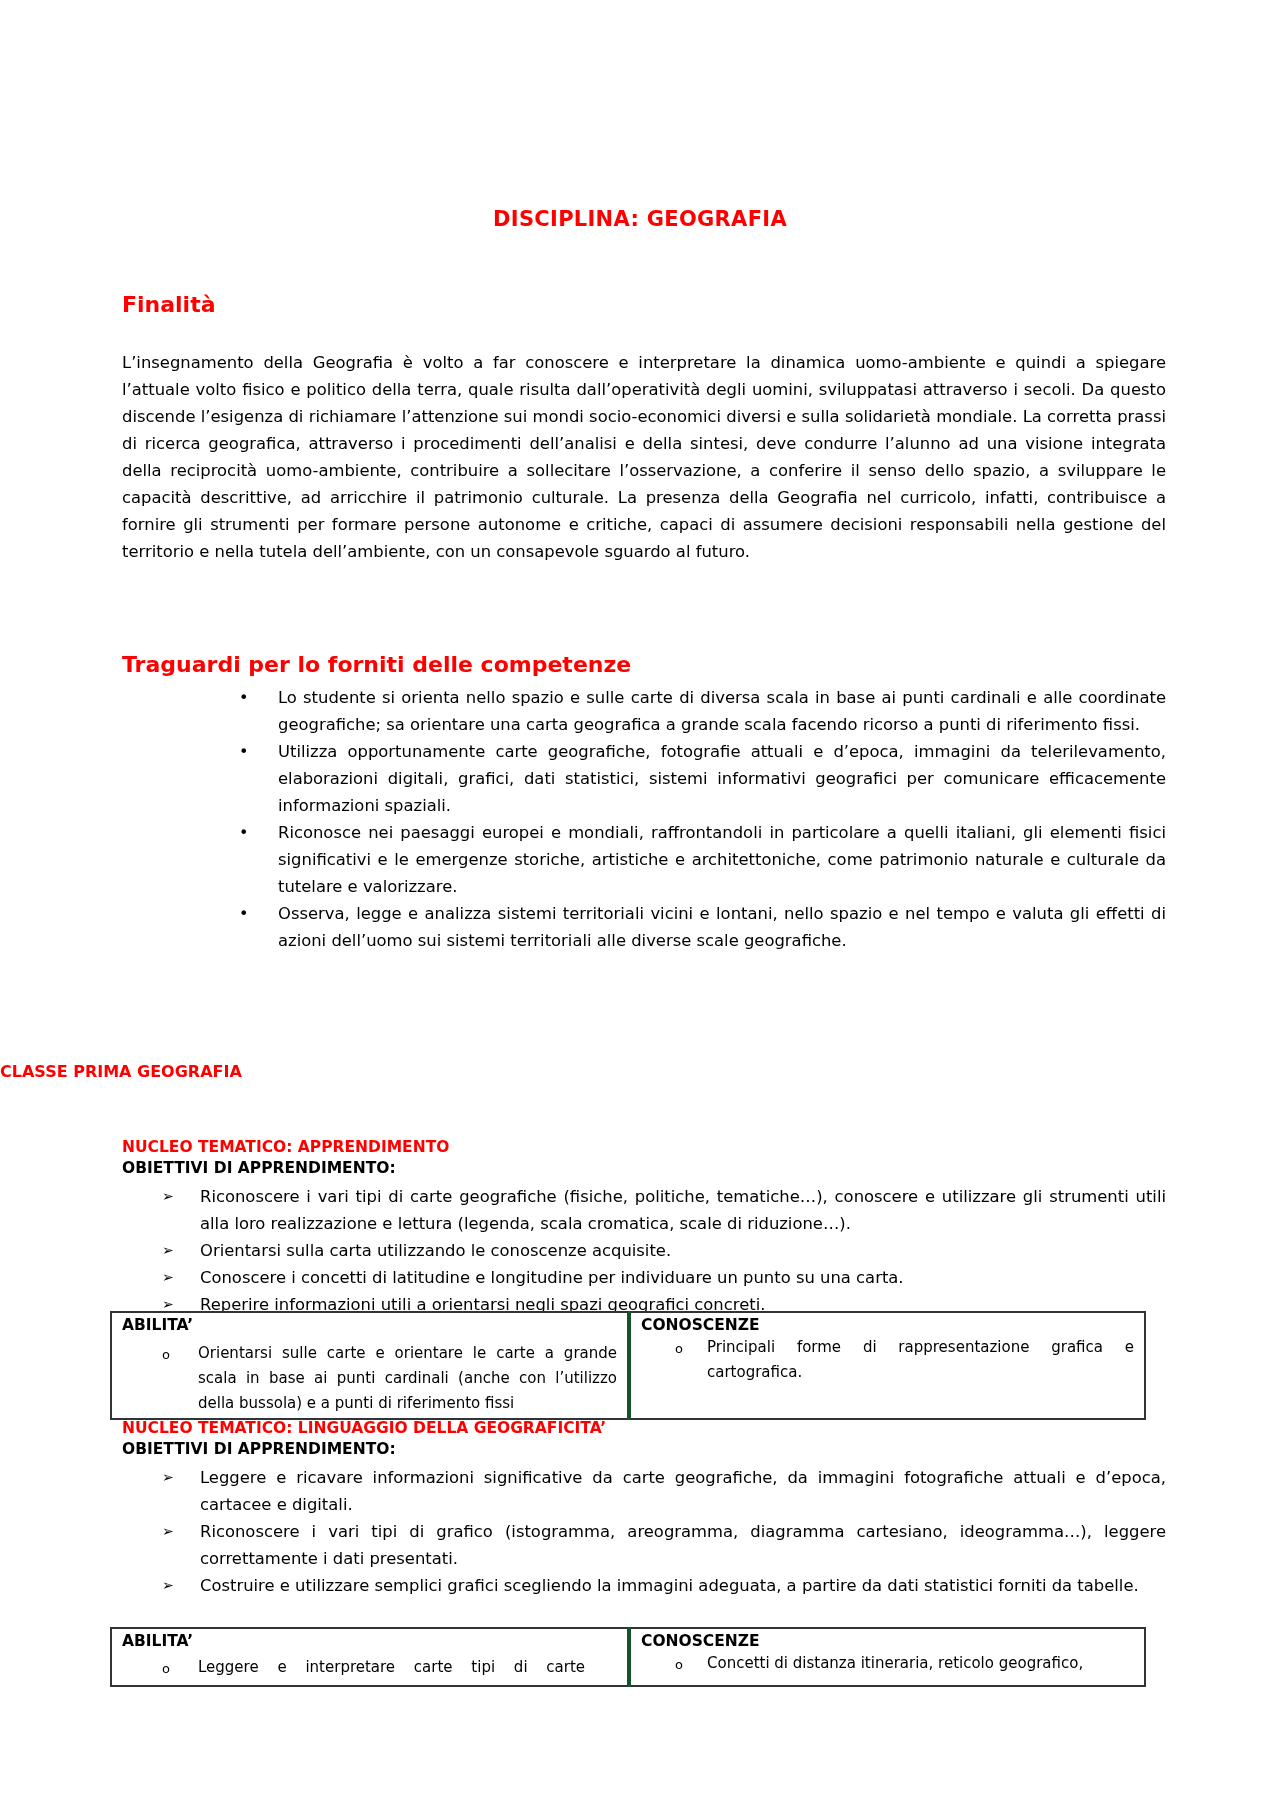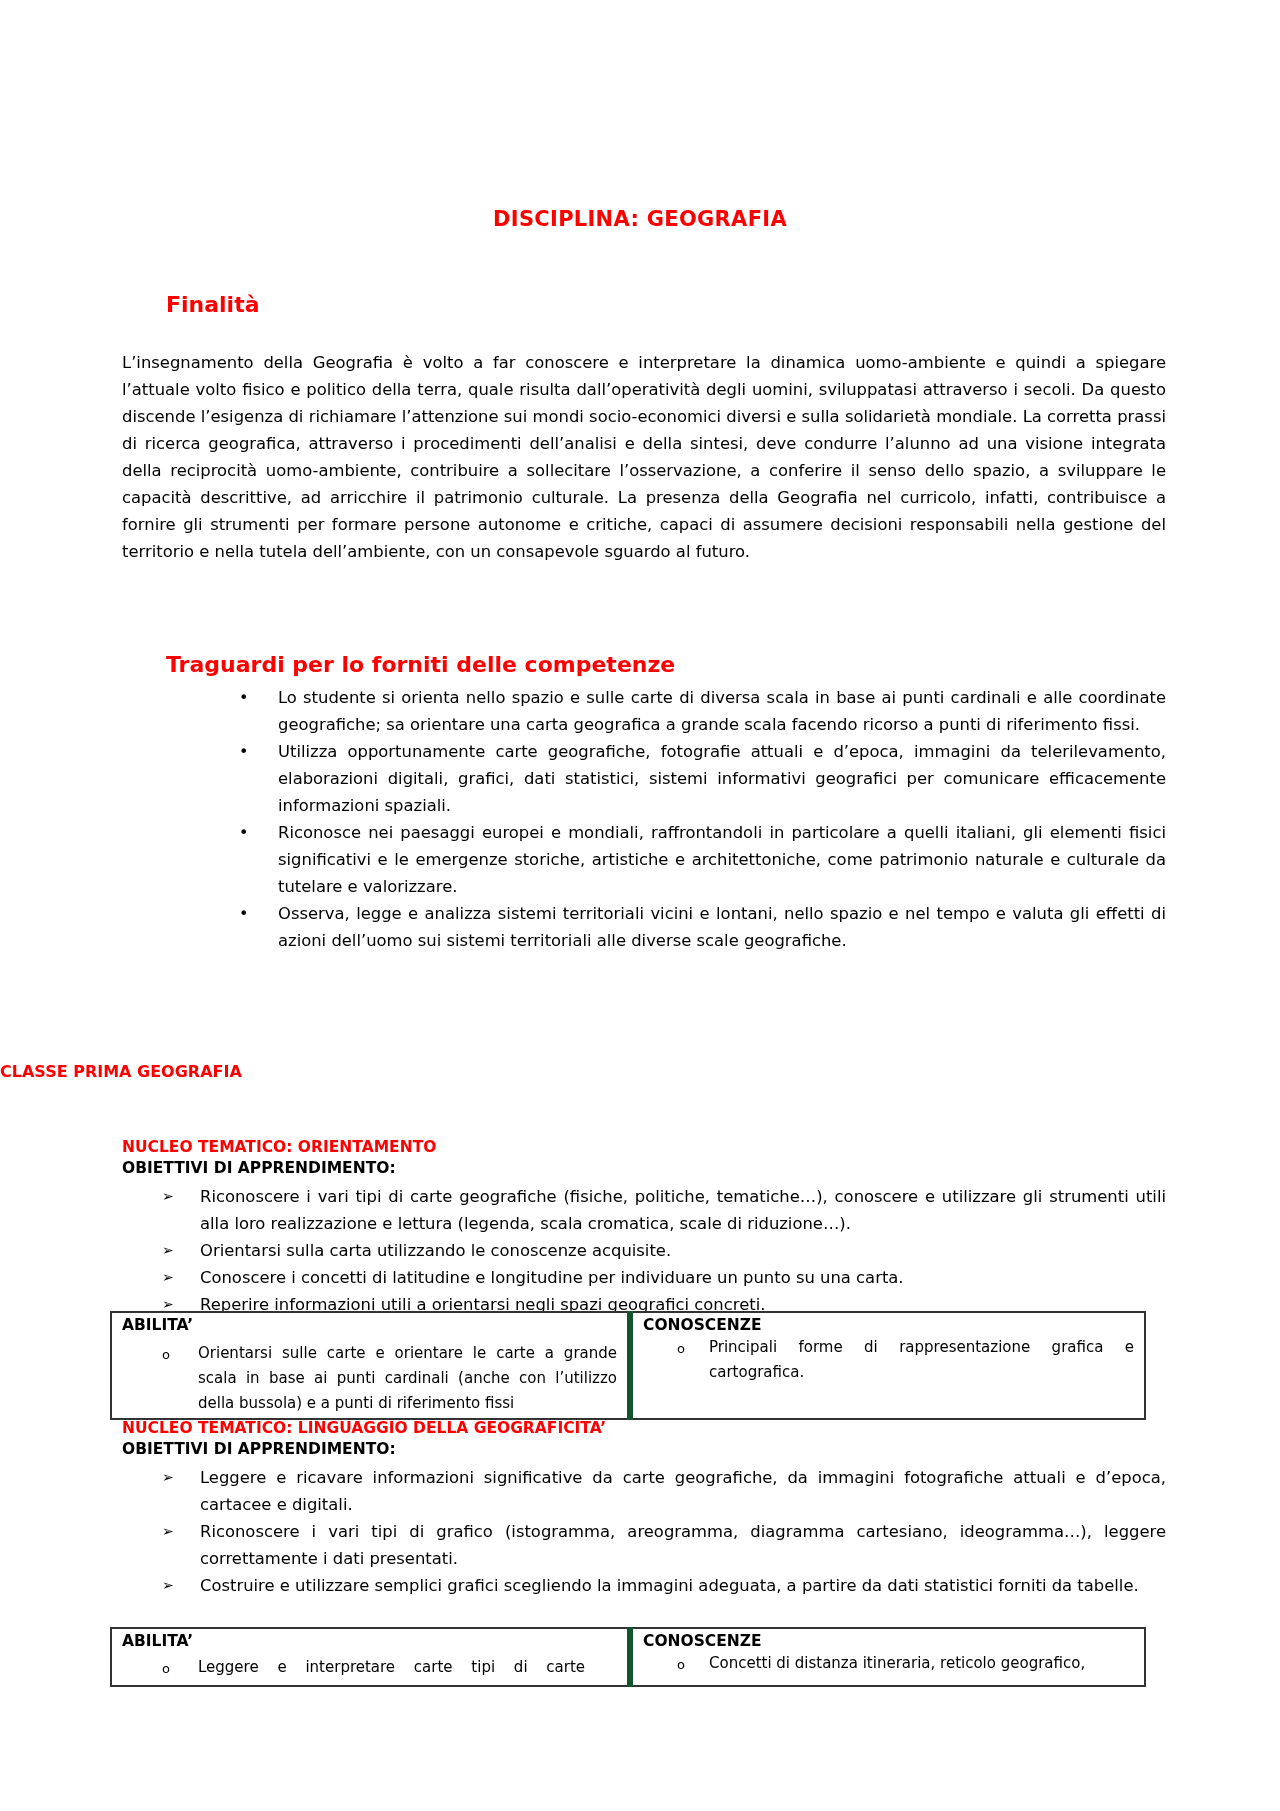--- a/index.html
+++ b/index.html
@@ -1,37 +1,37 @@
 <!DOCTYPE html>
 <html><head>
   <meta charset="utf-8">
   <style>
     html, body { margin: 0; padding: 0; background: #ffffff; }
     body { width: 1280px; height: 1811px; position: relative; overflow: hidden;
            font-family: "DejaVu Sans", sans-serif; color: #000; }
     .page { position: absolute; left: 0; top: 0; width: 1280px; height: 1811px; padding-left: 20px; }
     .title { position: absolute; top: 207px; left: 0; width: 1280px; text-align: center;
              font-size: 21px; font-weight: bold; color: #ff0000; letter-spacing: 0.3px; }
-    .h1 { position: absolute; left: 122px; font-size: 22px; font-weight: bold; color: #ff0000; margin-left: 44px; }
+    .h1 { position: absolute; left: 122px; font-size: 22px; font-weight: bold; color: #ff0000; }
     .para { position: absolute; left: 122px; width: 1044px; font-size: 16.4px; line-height: 27px;
             text-align: justify; text-align-last: left; margin: 0; }
     .bullets { position: absolute; left: 236px; width: 930px; margin: 0; padding: 0; list-style: none; }
     .bullets li { position: relative; padding-left: 42px; font-size: 16.4px; line-height: 27px;
                   text-align: justify; }
     .bullets li .dot { position: absolute; left: 3px; top: 0; font-size: 16px; }
     .subtitle { position: absolute; top: 1062px; left: 0; width: 1280px; text-align: left;
                 font-size: 16px; font-weight: bold; color: #ff0000; }
     .nucleo { position: absolute; left: 122px; font-size: 15.5px; font-weight: bold; color: #ff0000; line-height: 21px; }
     .obiettivi { position: absolute; left: 122px; font-size: 15.5px; font-weight: bold; line-height: 21px; }
     .arrows { position: absolute; left: 158px; width: 1008px; margin: 0; padding: 0; list-style: none; }
     .arrows li { position: relative; padding-left: 42px; font-size: 16.4px; line-height: 27px; text-align: justify; }
     .arrows li .arr { position: absolute; left: 4px; top: 0; font-size: 14px; }
     table.ab { position: absolute; left: 110px; width: 1036px; border-collapse: collapse;
                border: 2px solid #333; table-layout: fixed; }
-    table.ab td { vertical-align: top; border-left: 6px solid #14532d; padding: 2px 10px 2px 10px; }
+    table.ab td { vertical-align: top; border-left: 4px solid #14532d; padding: 2px 10px 2px 10px; }
     table.ab td:first-child { border-left: none; width: 495px; }
     .th { font-size: 15.5px; font-weight: bold; line-height: 20px; }
     .cell-item { position: relative; padding-left: 76px; font-size: 15px; line-height: 25px; text-align: justify; }
     .cell-item .circ { position: absolute; left: 40px; top: 1px; font-size: 13px; }
     .cell-item.right { padding-left: 66px; }
     .cell-item.right .circ { left: 34px; }
   </style>
 </head>
 <body>
 
@@ -45,21 +45,21 @@
   <div class="h1" style="top:652px;">Traguardi per lo forniti delle competenze</div>
   <ul class="bullets" style="top:684px;">
     <li><span class="dot">•</span><span>Lo studente si orienta nello spazio e sulle carte di diversa scala in base ai punti cardinali e alle coordinate geografiche; sa orientare una carta geografica a grande scala facendo ricorso a punti di riferimento fissi.</span></li>
     <li><span class="dot">•</span><span>Utilizza opportunamente carte geografiche, fotografie attuali e d’epoca, immagini da telerilevamento, elaborazioni digitali, grafici, dati statistici, sistemi informativi geografici per comunicare efficacemente informazioni spaziali.</span></li>
     <li><span class="dot">•</span><span>Riconosce nei paesaggi europei e mondiali, raffrontandoli in particolare a quelli italiani, gli elementi fisici significativi e le emergenze storiche, artistiche e architettoniche, come patrimonio naturale e culturale da tutelare e valorizzare.</span></li>
     <li><span class="dot">•</span><span>Osserva, legge e analizza sistemi territoriali vicini e lontani, nello spazio e nel tempo e valuta gli effetti di azioni dell’uomo sui sistemi territoriali alle diverse scale geografiche.</span></li>
   </ul>
 
   <div class="subtitle">CLASSE PRIMA GEOGRAFIA</div>
 
-  <div class="nucleo" style="top:1137px;">NUCLEO TEMATICO: ORIENTAMENTO</div>
+  <div class="nucleo" style="top:1137px;">NUCLEO TEMATICO: APPRENDIMENTO</div>
   <div class="obiettivi" style="top:1158px;">OBIETTIVI DI APPRENDIMENTO:</div>
   <ul class="arrows" style="top:1183px;">
     <li><span class="arr">➢</span><span>Riconoscere i vari tipi di carte geografiche (fisiche, politiche, tematiche…), conoscere e utilizzare gli strumenti utili alla loro realizzazione e lettura (legenda, scala cromatica, scale di riduzione…).</span></li>
     <li><span class="arr">➢</span><span>Orientarsi sulla carta utilizzando le conoscenze acquisite.</span></li>
     <li><span class="arr">➢</span><span>Conoscere i concetti di latitudine e longitudine per individuare un punto su una carta.</span></li>
     <li><span class="arr">➢</span><span>Reperire informazioni utili a orientarsi negli spazi geografici concreti.</span></li>
   </ul>
   <table class="ab" style="top:1311px; height:106px;">
     <tbody>
         <tr>

